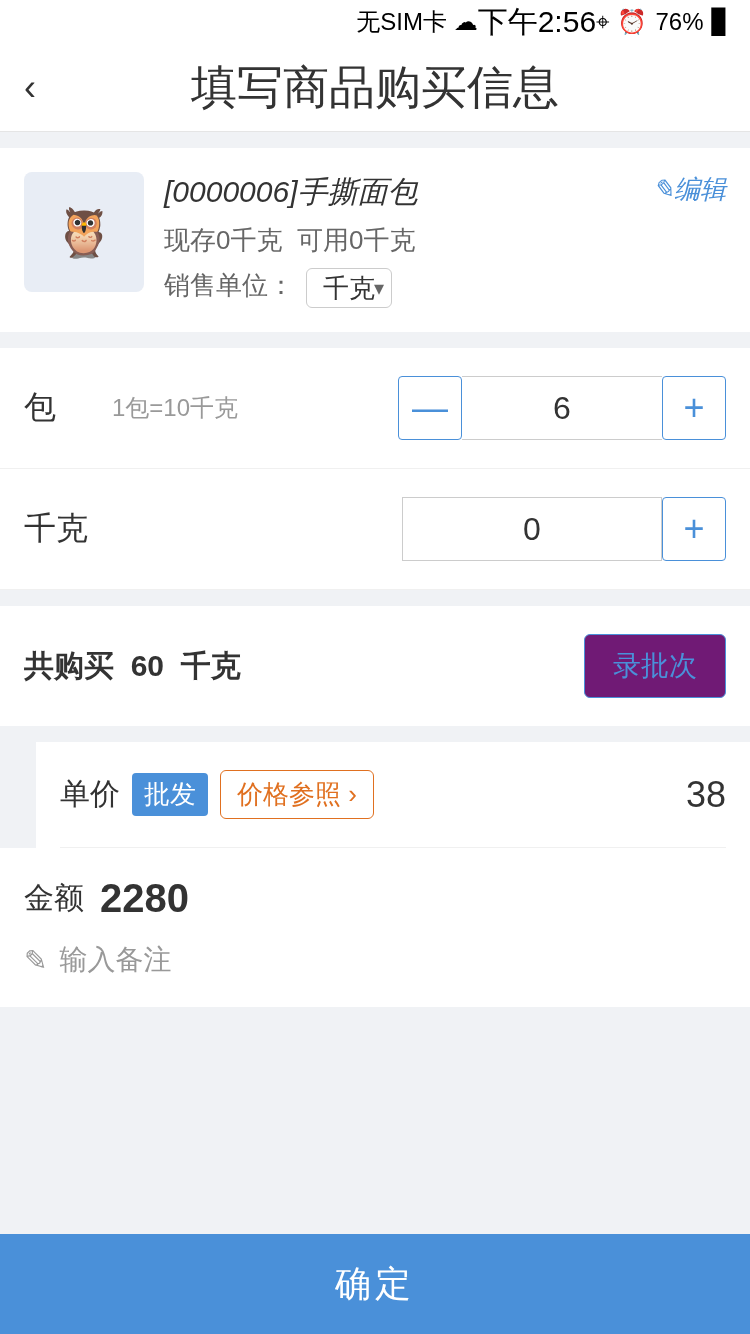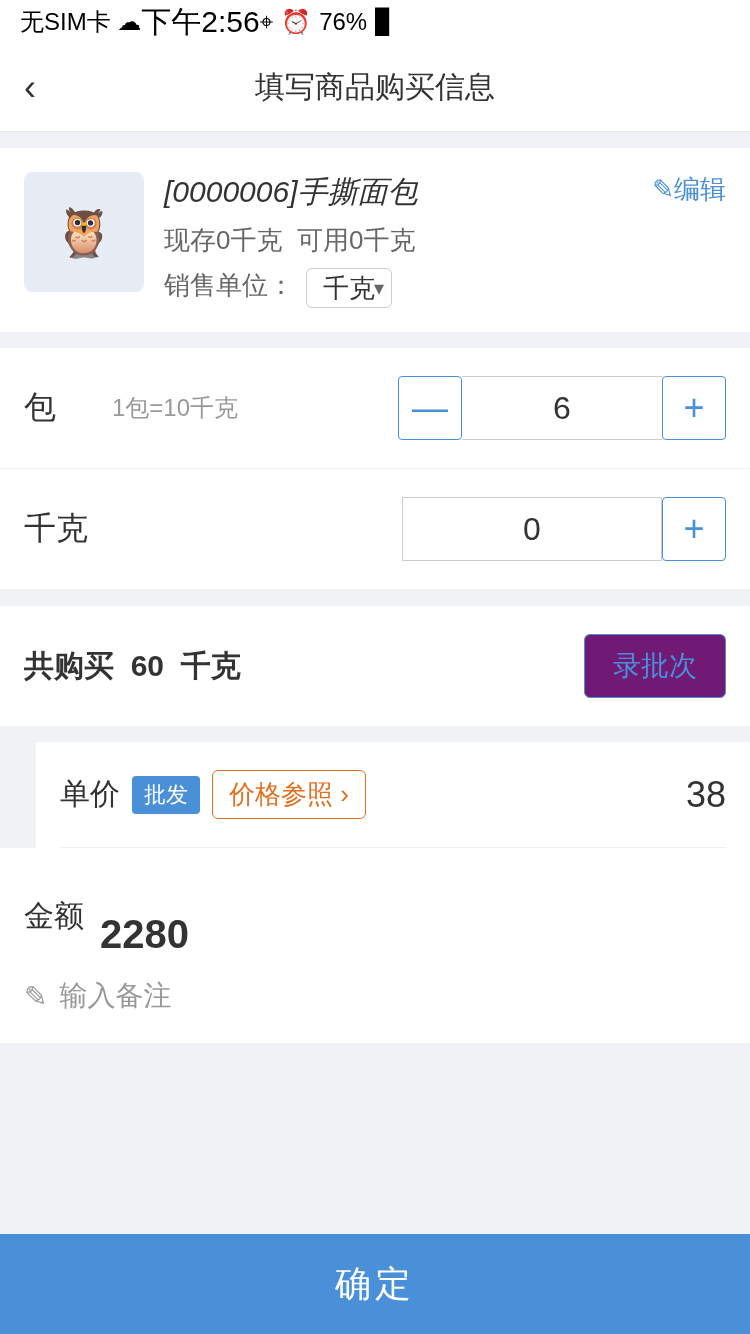--- a/index.html
+++ b/index.html
@@ -13,21 +13,21 @@
       color: #333;
     }
 
     
     .status-bar {
       width: 750px;
       height: 44px;
       background: #fff;
       display: flex;
       align-items: center;
-      justify-content: flex-start;
+      justify-content: flex-end;
       padding: 12px 20px;
       font-size: 24px;
       color: #000;
     }
     .status-left { display: flex; align-items: center; gap: 10px; }
     .status-center { font-weight: 500; font-size: 30px; }
     .status-right { display: flex; align-items: center; gap: 8px; font-size: 24px; }
 
     
     .nav-bar {
@@ -41,21 +41,21 @@
       position: relative;
     }
     .nav-back {
       position: absolute;
       left: 24px;
       font-size: 36px;
       color: #333;
       cursor: pointer;
     }
     .nav-title {
-      font-size: 30px;
+      font-size: 46px;
       font-weight: 500;
       color: #333;
     }
 
     
     .product-card {
       background: #fff;
       padding: 24px;
       display: flex;
       align-items: flex-start;
@@ -122,20 +122,21 @@
     }
     .product-edit {
       position: absolute;
       right: 24px;
       top: 24px;
       color: #4a90d9;
       font-size: 26px;
       display: flex;
       align-items: center;
       gap: 6px;
+      font-style: italic;
     }
 
     
     .section-white {
       background: #fff;
       margin-bottom: 16px;
     }
     .quantity-row {
       display: flex;
       align-items: center;
@@ -225,21 +226,21 @@
       padding-bottom: 28px;
       border-bottom: 1px solid #f0f0f0;
     }
     .price-label {
       font-size: 30px;
       color: #333;
     }
     .price-tag {
       background: #4a90d9;
       color: #fff;
-      font-size: 22px;
+      font-size: 26px;
       padding: 4px 12px;
       border-radius: 4px;
     }
     .price-ref-btn {
       border: 1.5px solid #e07020;
       color: #e07020;
       background: #fff;
       border-radius: 6px;
       padding: 6px 16px;
       font-size: 26px;
@@ -267,21 +268,20 @@
       margin-bottom: 20px;
     }
     .amount-label {
       font-size: 30px;
       color: #333;
     }
     .amount-value {
       font-size: 40px;
       font-weight: 600;
       color: #333;
-      margin-top: 36px;
     }
     .note-row {
       display: flex;
       align-items: center;
       gap: 12px;
       color: #999;
       font-size: 28px;
     }
     .pencil-icon { font-size: 28px; color: #999; }
 

